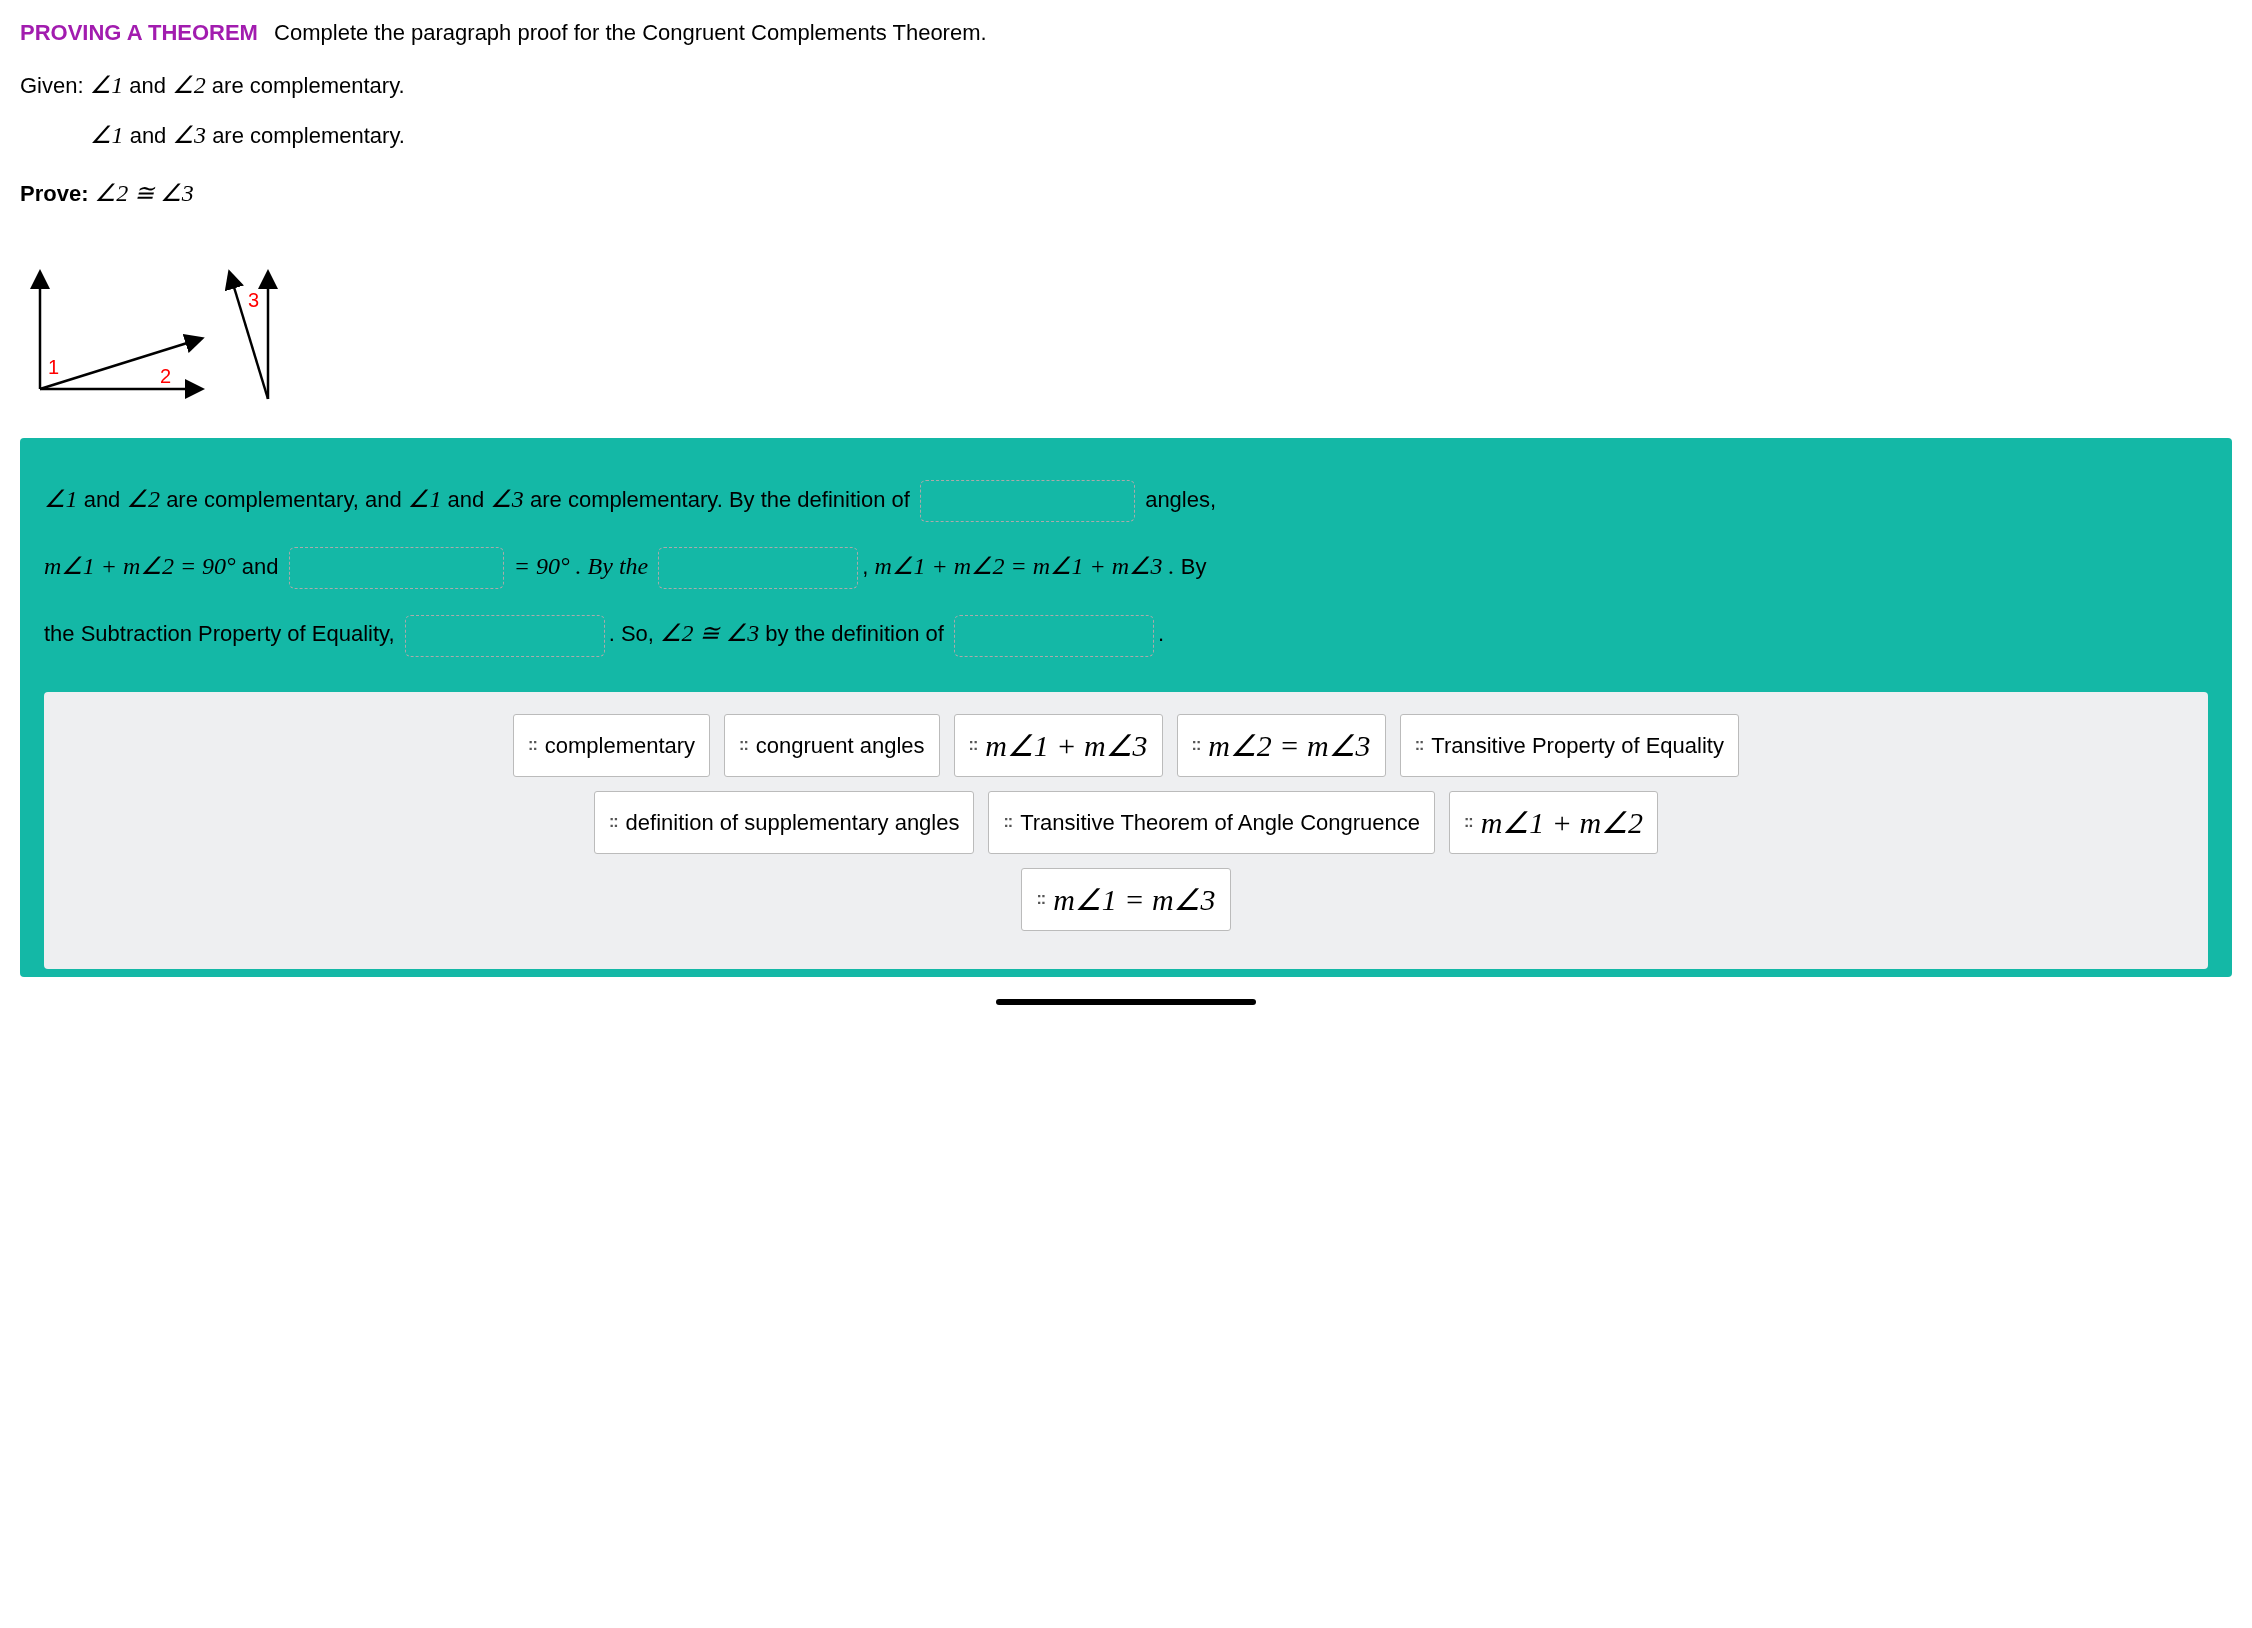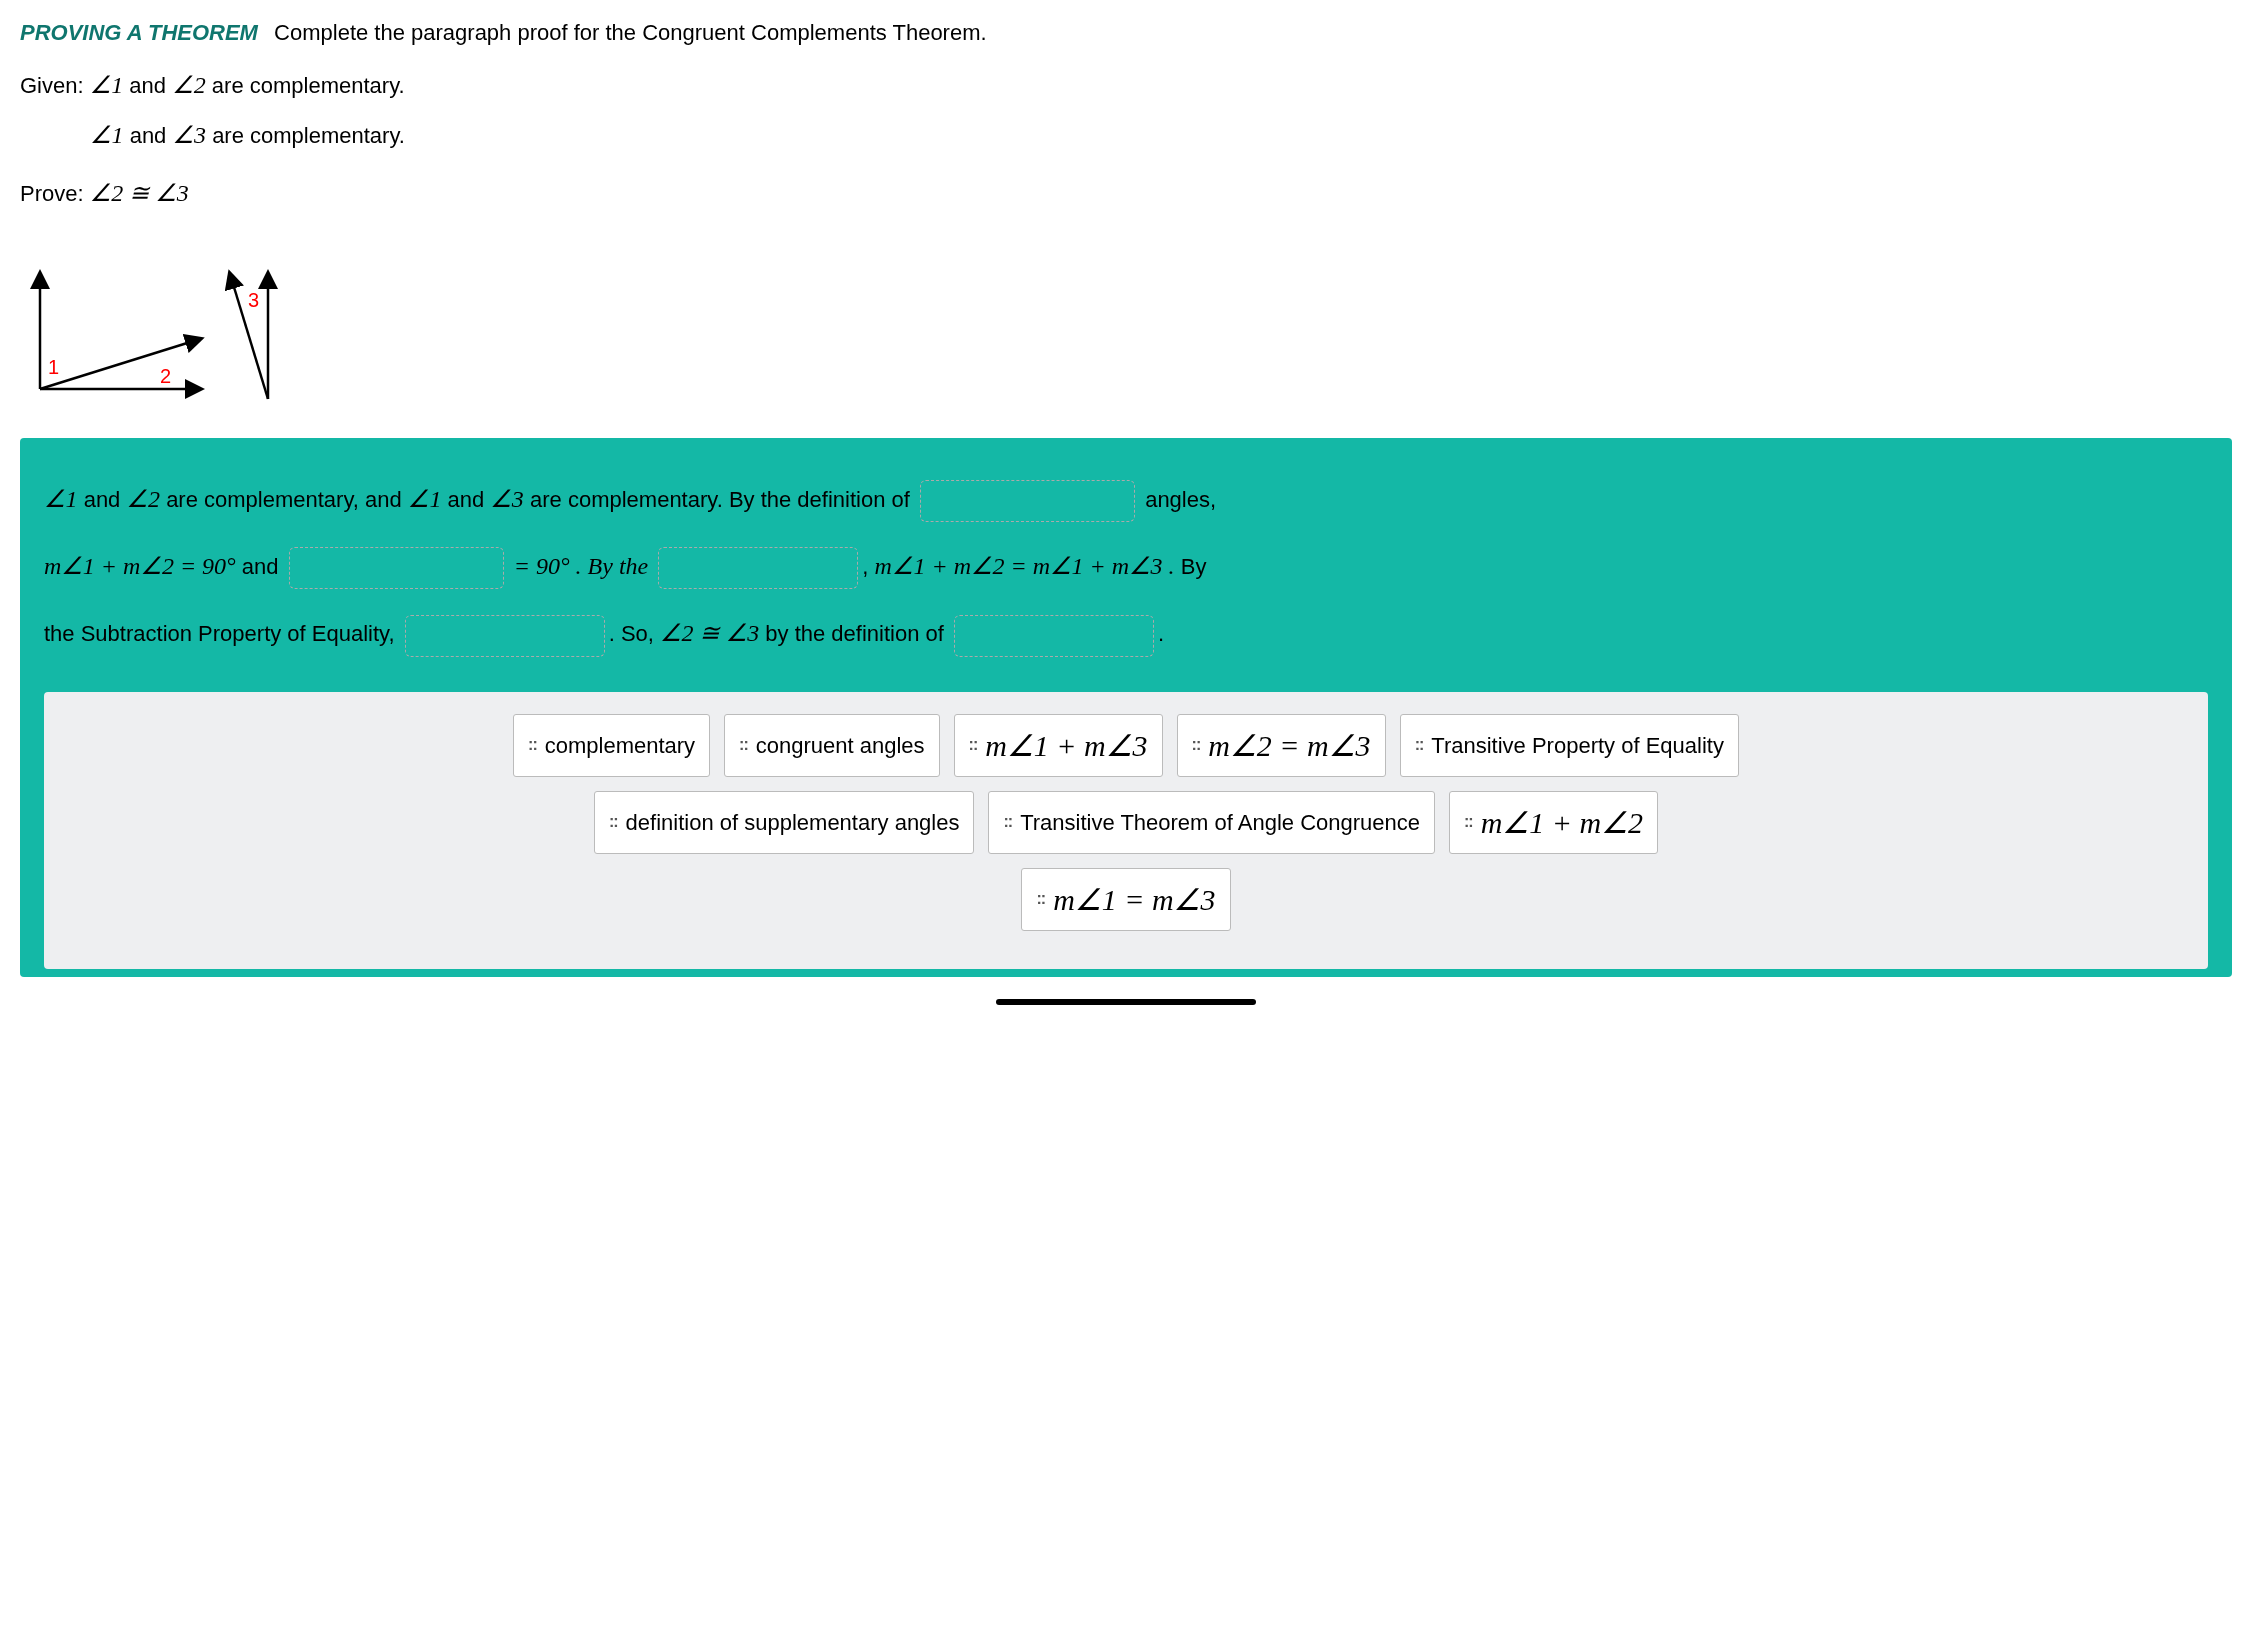--- a/index.html
+++ b/index.html
@@ -5,32 +5,31 @@
   * { box-sizing: border-box; }
   body {
     font-family: -apple-system, BlinkMacSystemFont, "Segoe UI", Helvetica, Arial, sans-serif;
     margin: 0;
     padding: 16px 20px;
     font-size: 22px;
     color: #000;
     line-height: 1.5;
   }
   .header-title {
-    color: #0f766e;
+    color: #a21caf;
     font-weight: 700;
     margin-right: 10px;
-    font-style: italic;
   }
   .header-desc { color: #000; }
   .given-block { margin-top: 18px; }
   .given-label { font-weight: 400; }
   .line { margin-top: 14px; }
   .indent { padding-left: 70px; }
   .prove-block { margin-top: 22px; }
-  .prove-label { font-weight: 400; }
+  .prove-label { font-weight: 700; }
   .math { font-family: "Times New Roman", Times, serif; font-style: italic; font-size: 24px; }
   .figure-area { margin-top: 48px; margin-bottom: 20px; }
   .proof-box {
     background: #14b8a6;
     border-radius: 4px;
     padding: 28px 24px 8px 24px;
     margin-top: 10px;
   }
   .proof-text { line-height: 2.8; font-size: 22px; }
   .blank {

